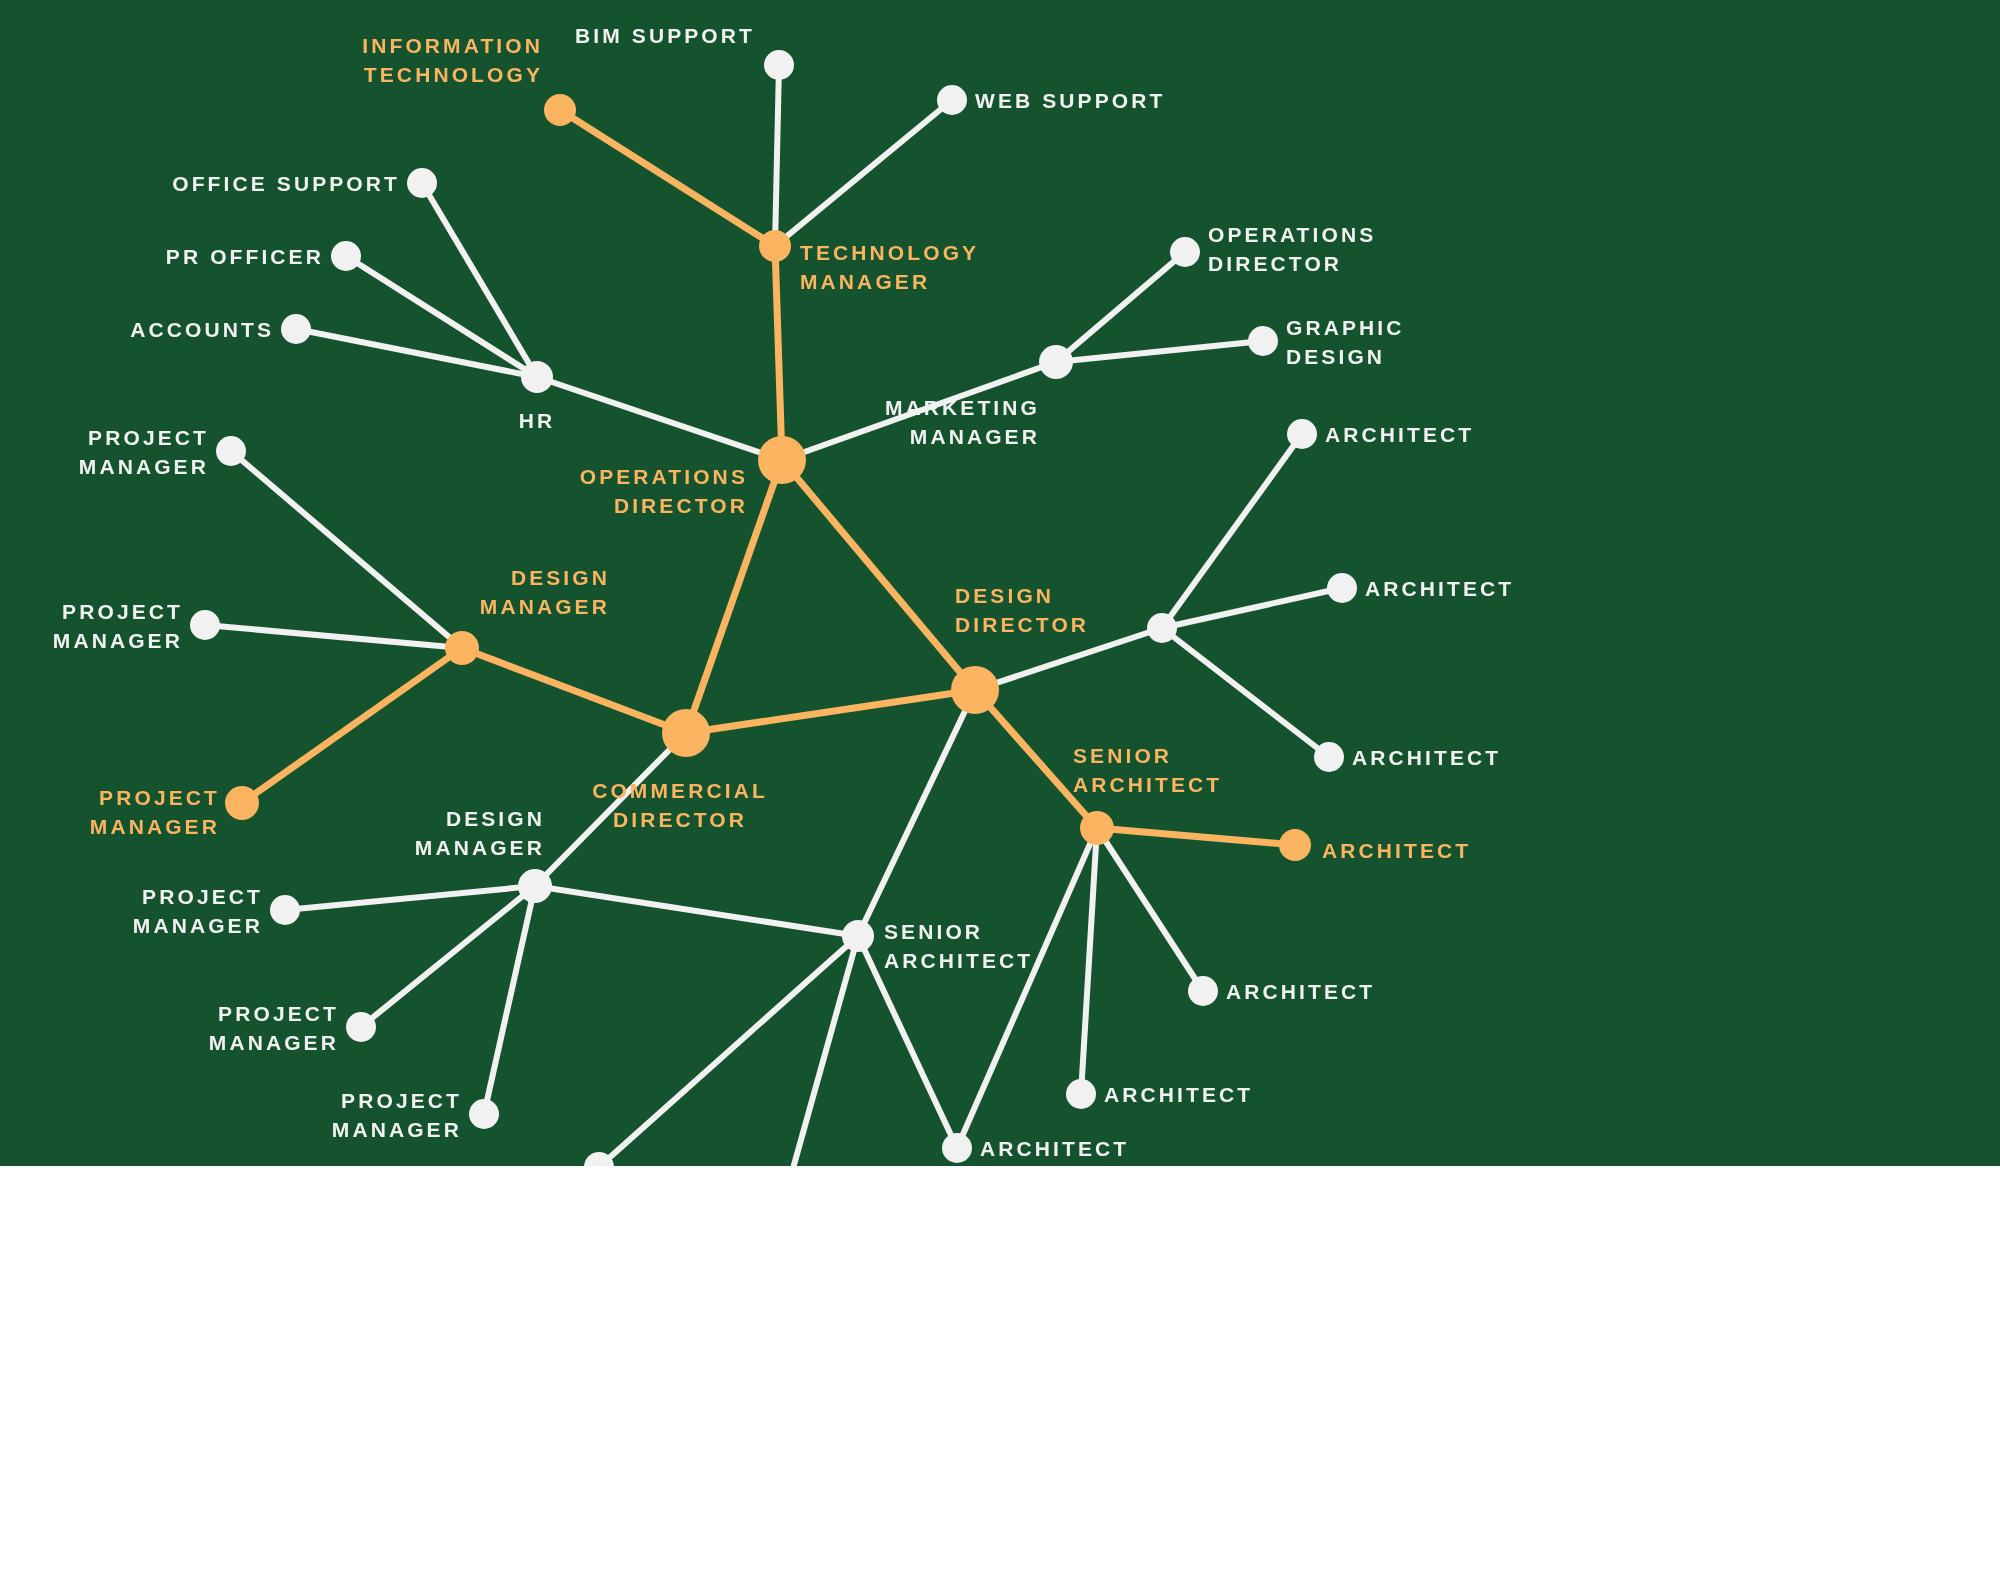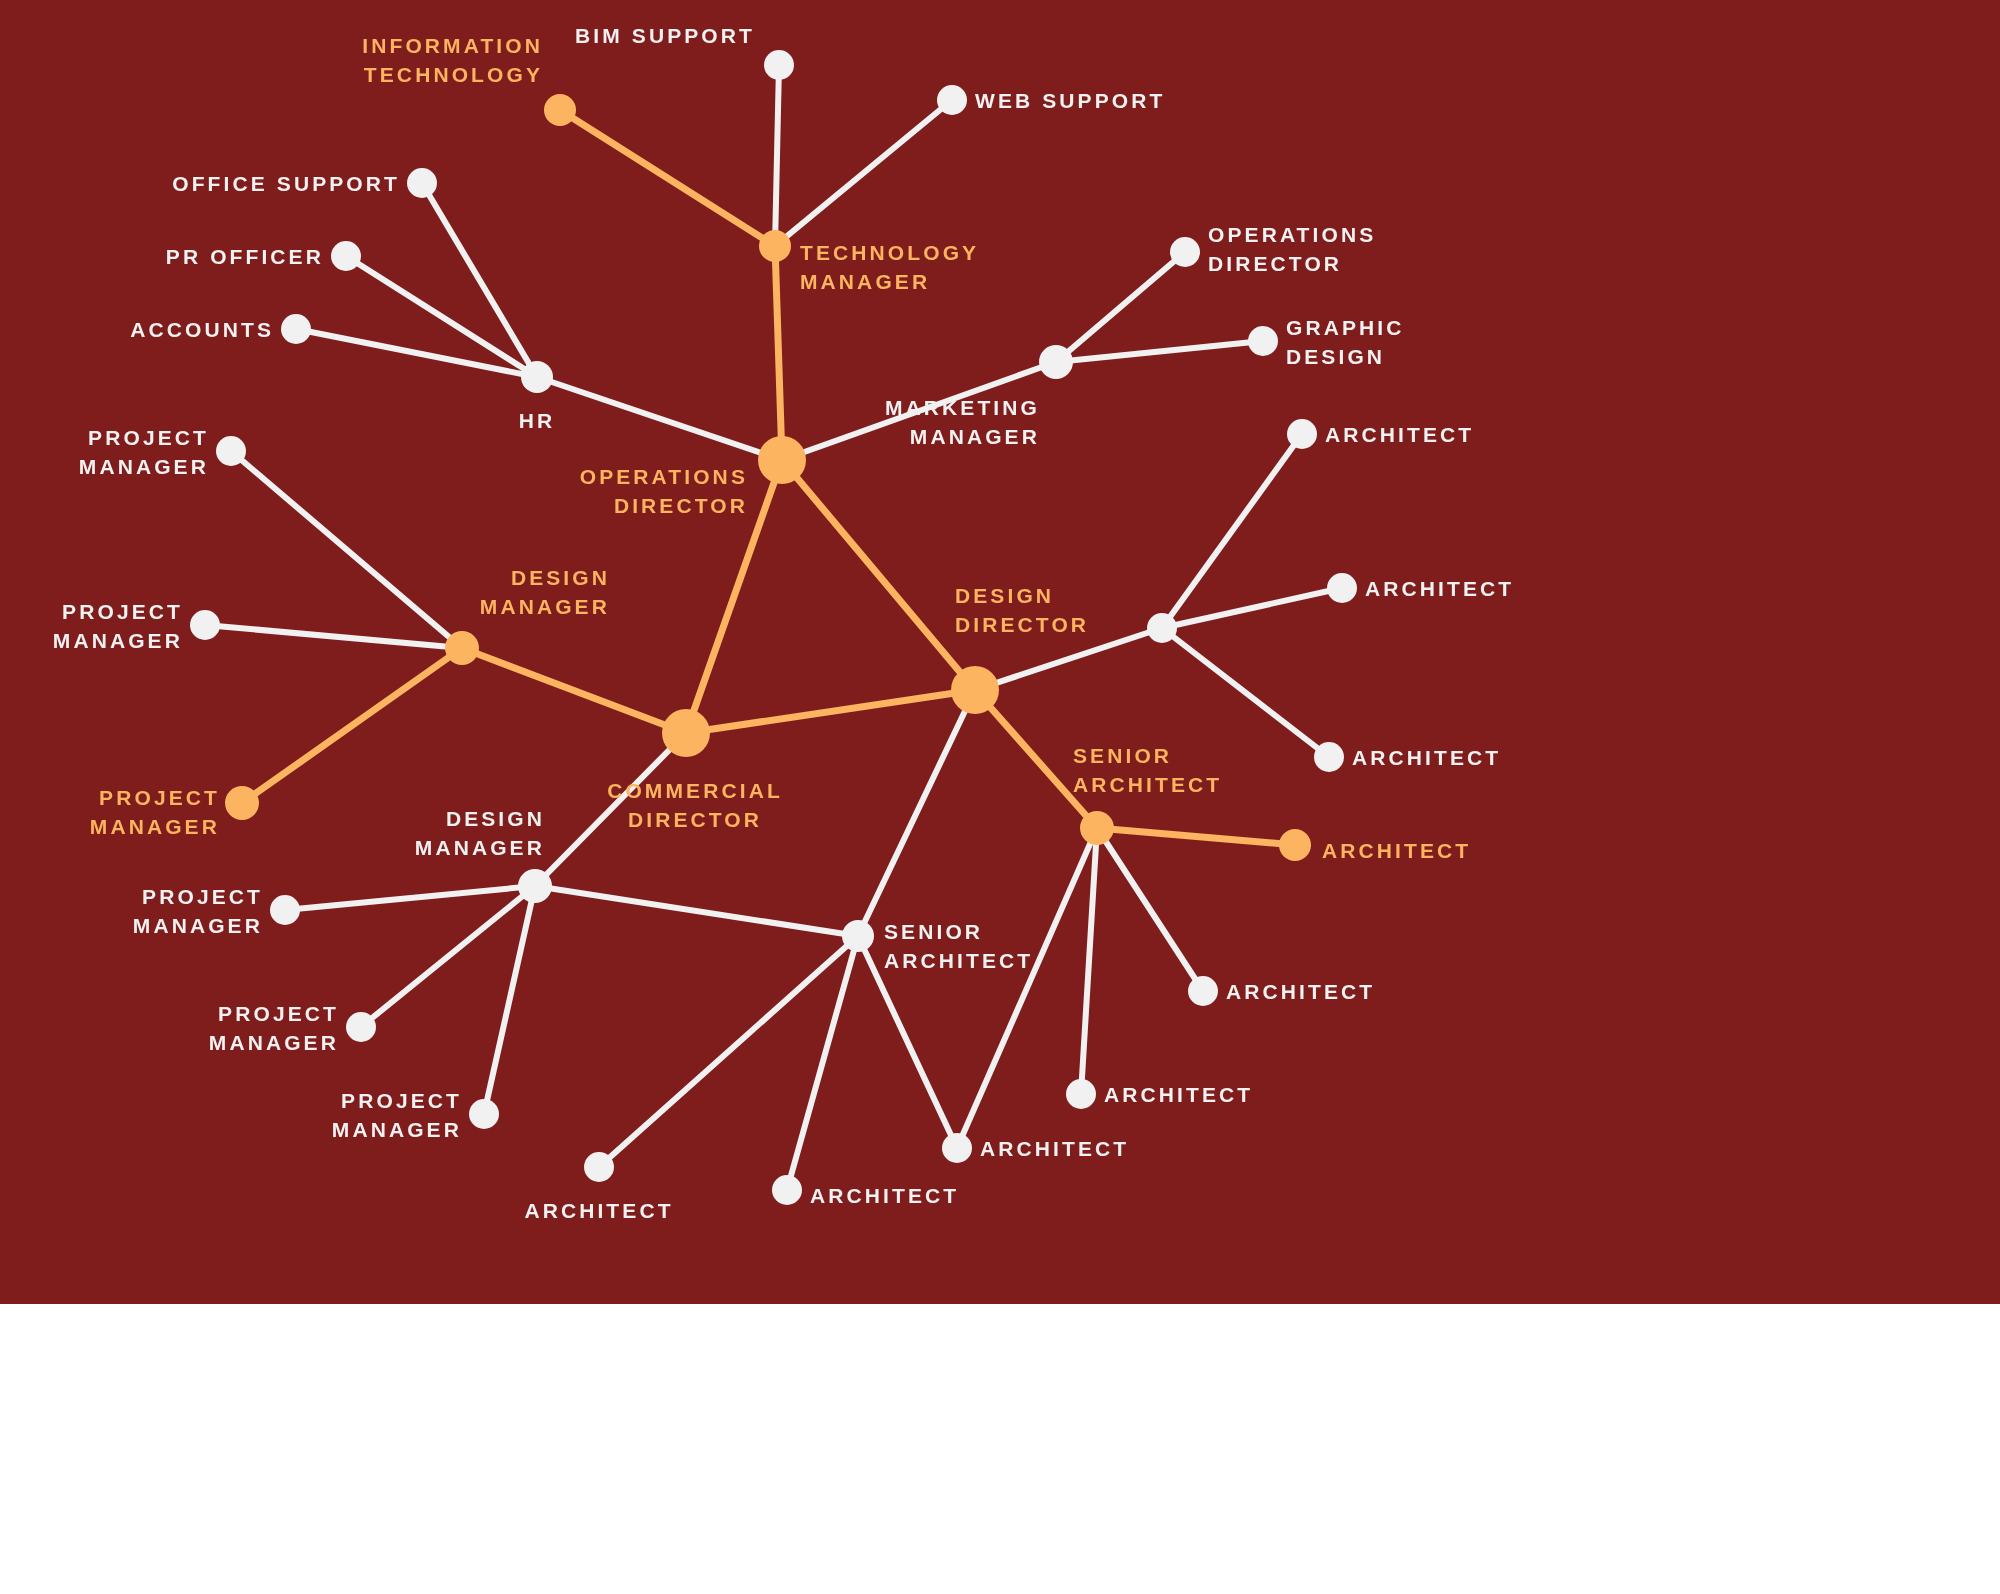--- a/index.html
+++ b/index.html
@@ -3,22 +3,22 @@
 <meta charset="utf-8">
 <style>
   html, body {
     margin: 0;
     padding: 0;
     background: #ffffff;
   }
   #canvas {
     position: relative;
     width: 2000px;
-    height: 1304px;
-    background: #7f1d1d;
+    height: 1166px;
+    background: #14532d;
     font-family: "Liberation Sans", sans-serif;
     overflow: hidden;
   }
   svg#graph {
     position: absolute;
     top: 0; left: 0;
     width: 2000px;
     height: 1594px;
   }
   .node-label {
@@ -141,21 +141,21 @@
 MANAGER</div>
       <div class="node-label lbl-active lbl-left" style="top: 462px; left: 148px; width: 600px; ">OPERATIONS
 DIRECTOR</div>
       <div class="node-label lbl-active lbl-left" style="top: 563px; left: 10px; width: 600px; text-align: right;">DESIGN
 MANAGER</div>
       <div class="node-label lbl-active lbl-right" style="top: 581px; left: 955px;">DESIGN
 DIRECTOR</div>
       <div class="node-label lbl-dim lbl-right" style="top: 574px; left: 1365px;">ARCHITECT</div>
       <div class="node-label lbl-dim lbl-left" style="top: 597px; left: -417px; width: 600px; text-align: right;">PROJECT
 MANAGER</div>
-      <div class="node-label lbl-active lbl-center" style="top: 776px; left: 495px; width: 400px; text-align: center;">COMMERCIAL
+      <div class="node-label lbl-active lbl-center" style="top: 776px; left: 480px; width: 400px; text-align: center;">COMMERCIAL
 DIRECTOR</div>
       <div class="node-label lbl-dim lbl-right" style="top: 743px; left: 1352px;">ARCHITECT</div>
       <div class="node-label lbl-active lbl-right" style="top: 741px; left: 1073px;">SENIOR
 ARCHITECT</div>
       <div class="node-label lbl-active lbl-left" style="top: 783px; left: -380px; width: 600px; text-align: right;">PROJECT
 MANAGER</div>
       <div class="node-label lbl-active lbl-right" style="top: 836px; left: 1322px;">ARCHITECT</div>
       <div class="node-label lbl-dim lbl-left" style="top: 804px; left: -55px; width: 600px; text-align: right;">DESIGN
 MANAGER</div>
       <div class="node-label lbl-dim lbl-left" style="top: 882px; left: -337px; width: 600px; text-align: right;">PROJECT

